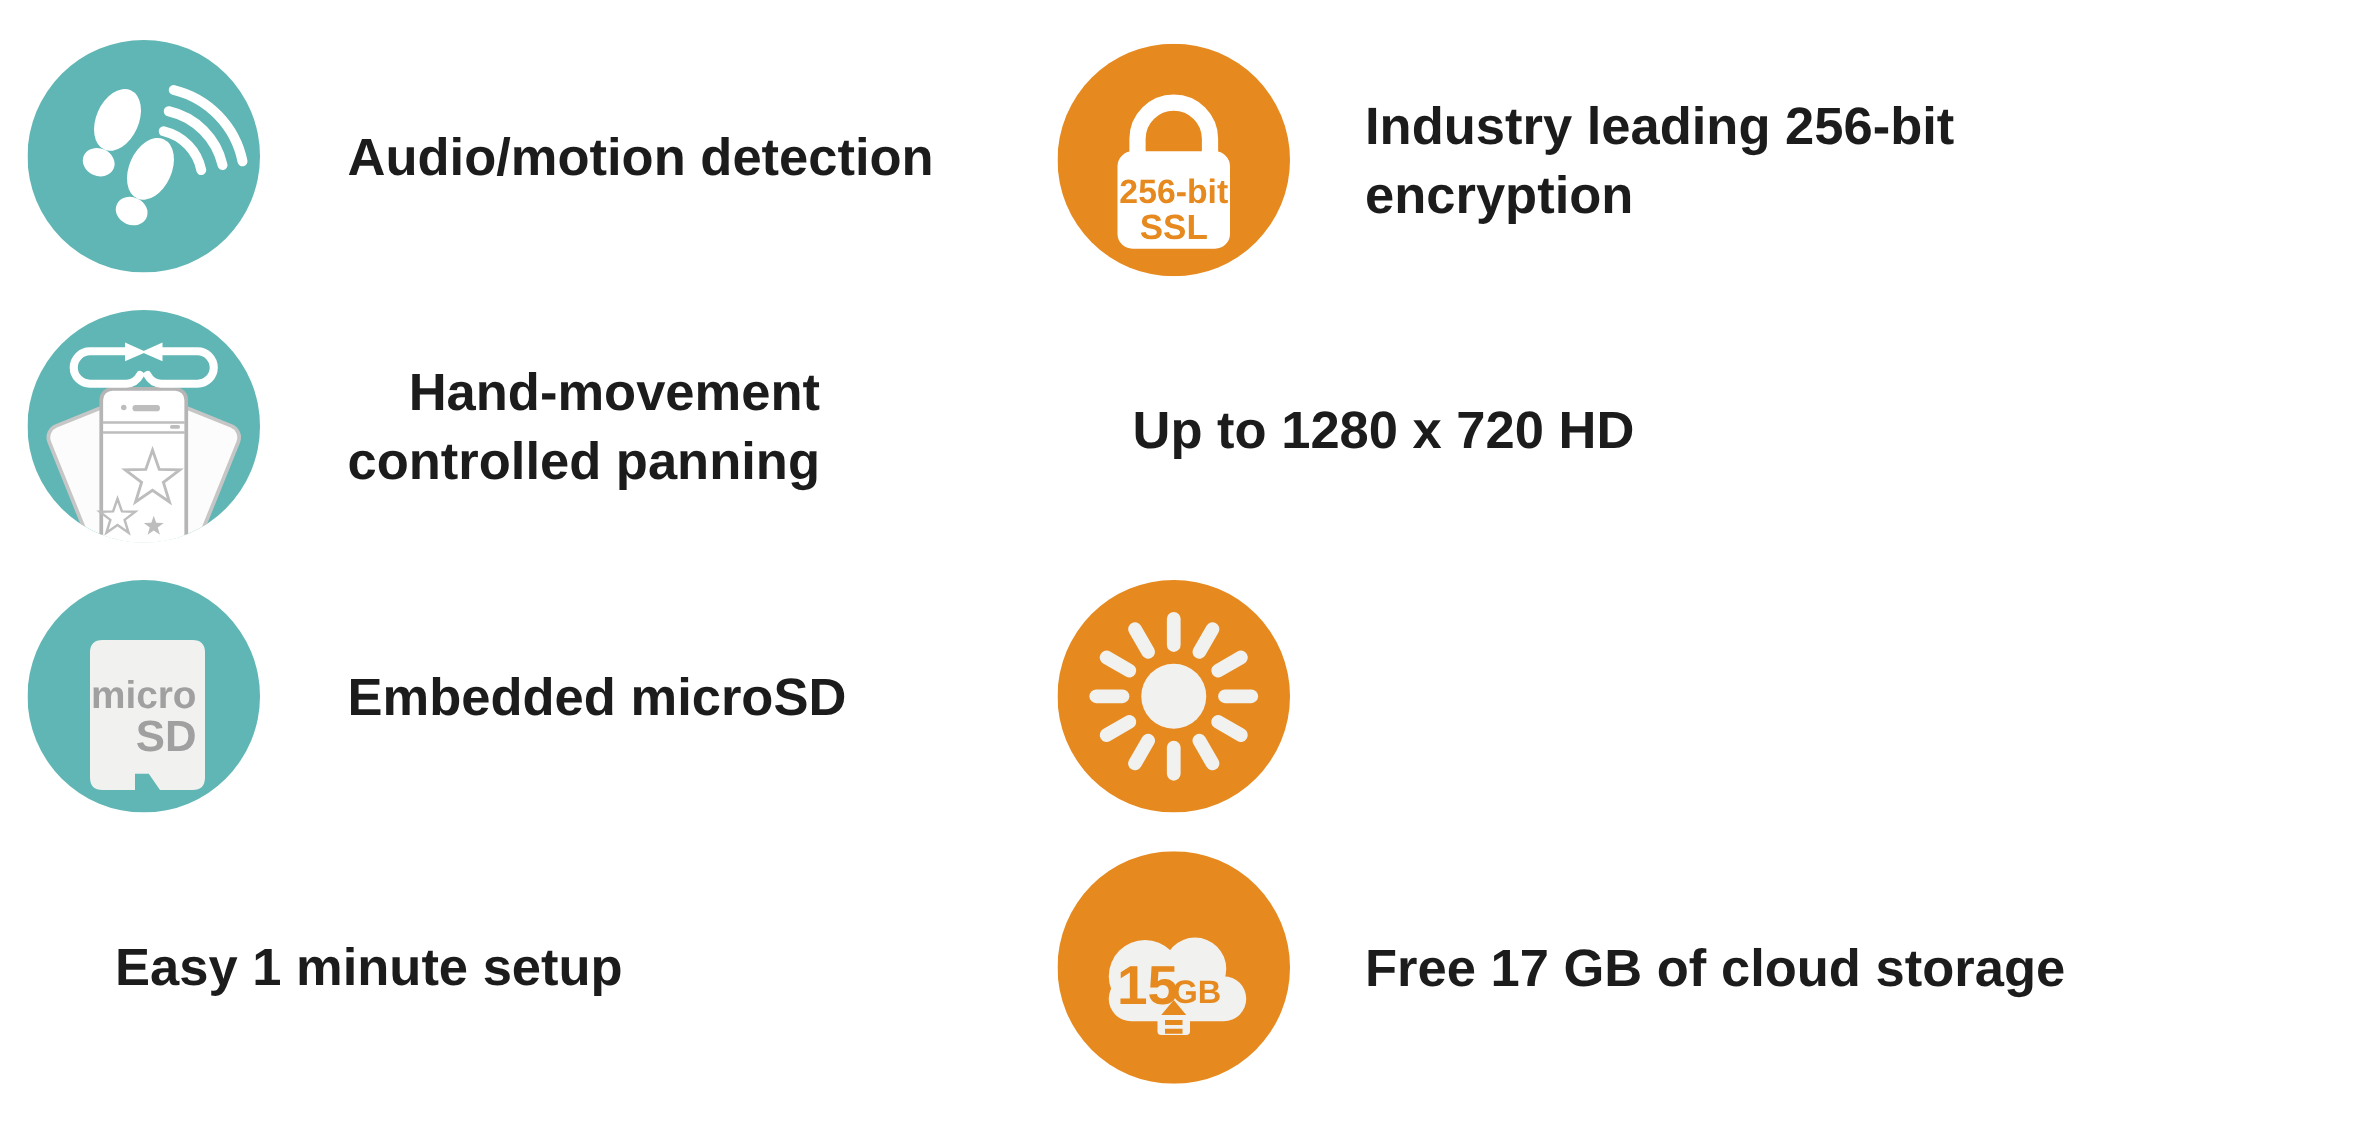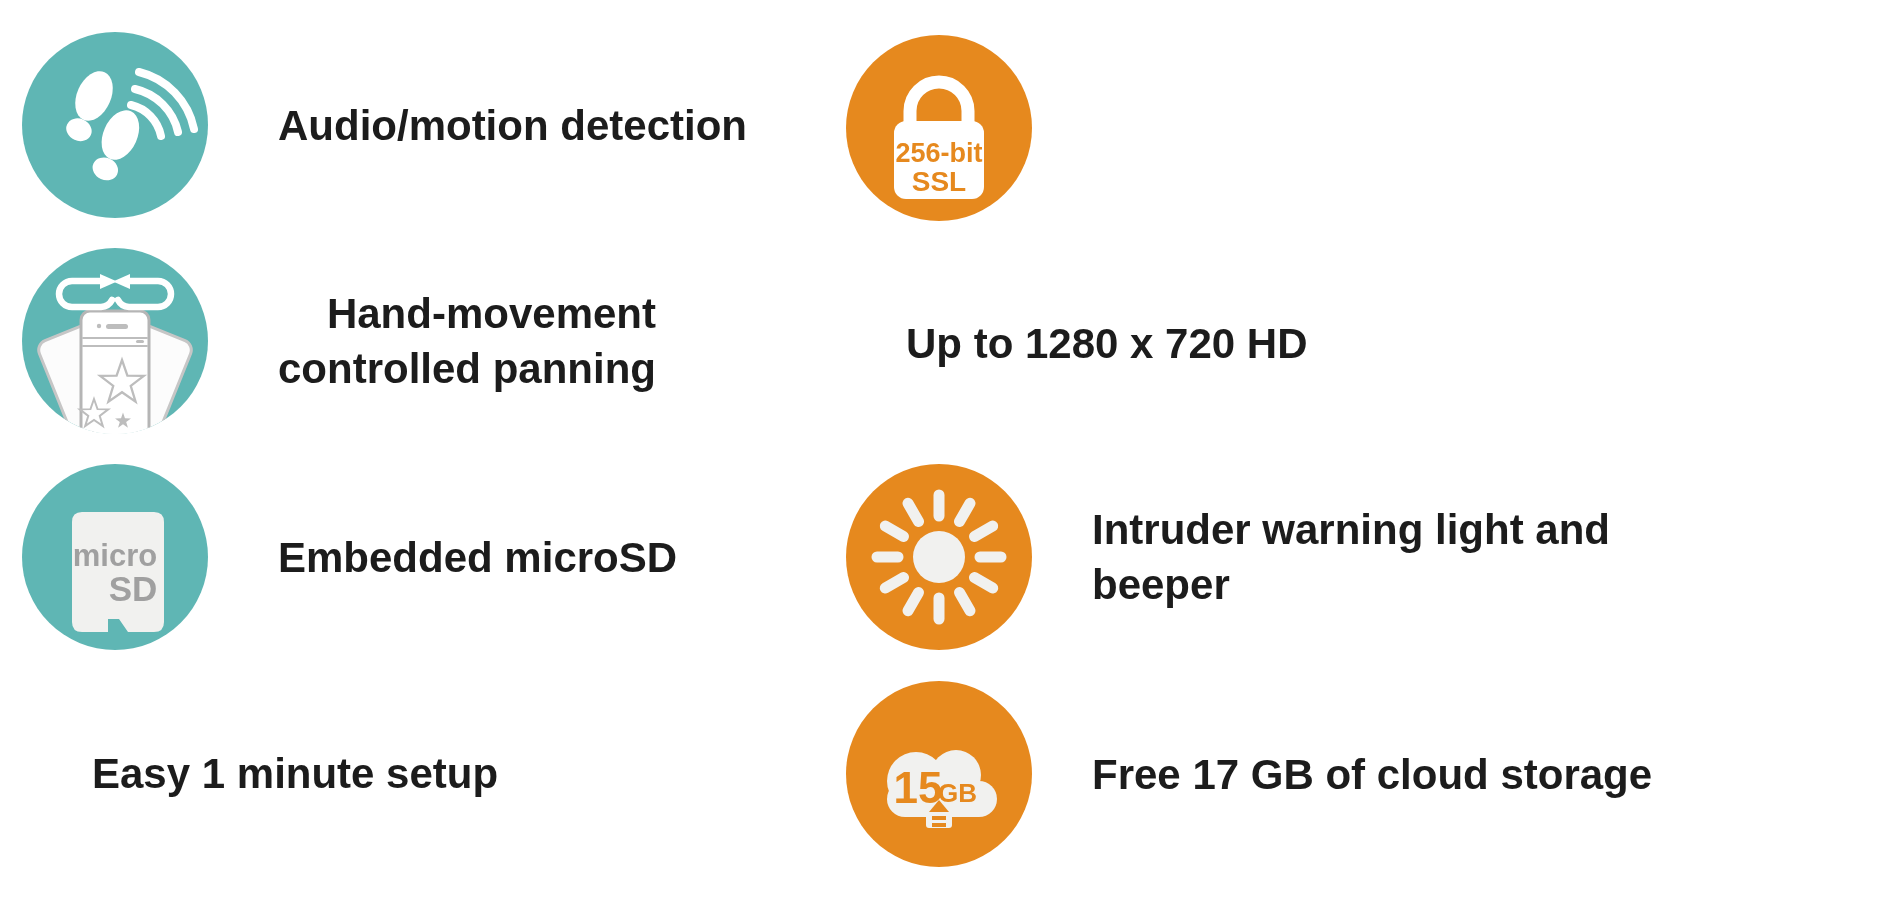--- a/index.html
+++ b/index.html
@@ -114,20 +114,22 @@
 <div class="feature col-right" style="top:35px;left:846px;">
   <span class="icon">
     <svg viewBox="0 0 186 186">
       <circle class="bg-orange" cx="93" cy="93" r="93"></circle>
       <path class="w-stroke" stroke-width="13" d="M64 94 V76 a29 29 0 0 1 58 0 V94"></path>
       <rect class="w-fill" x="48" y="86" width="90" height="78" rx="12"></rect>
       <text class="svg-txt txt-orange" x="93" y="127" font-size="27" text-anchor="middle">256-bit</text>
       <text class="svg-txt txt-orange" x="93" y="156" font-size="28" text-anchor="middle">SSL</text>
     </svg>
   </span>
+  <div class="label">Industry leading 256-bit
+encryption</div>
 </div>
 
 <div class="feature col-right" style="top:250px;left:846px;">
   <div class="label">Up to 1280 x 720 HD</div>
 </div>
 
 <div class="feature col-right" style="top:464px;left:846px;">
   <span class="icon">
     <svg viewBox="0 0 186 186">
       <circle class="bg-orange" cx="93" cy="93" r="93"></circle>
@@ -141,22 +143,20 @@
         <line x1="134" y1="93" x2="155" y2="93" transform="rotate(150 93 93)"></line>
         <line x1="134" y1="93" x2="155" y2="93" transform="rotate(180 93 93)"></line>
         <line x1="134" y1="93" x2="155" y2="93" transform="rotate(210 93 93)"></line>
         <line x1="134" y1="93" x2="155" y2="93" transform="rotate(240 93 93)"></line>
         <line x1="134" y1="93" x2="155" y2="93" transform="rotate(270 93 93)"></line>
         <line x1="134" y1="93" x2="155" y2="93" transform="rotate(300 93 93)"></line>
         <line x1="134" y1="93" x2="155" y2="93" transform="rotate(330 93 93)"></line>
       </g>
     </svg>
   </span>
-  <div class="label">Intruder warning light and
-beeper</div>
 </div>
 
 <div class="feature col-right" style="top:681px;left:846px;">
   <span class="icon">
     <svg viewBox="0 0 186 186">
       <circle class="bg-orange" cx="93" cy="93" r="93"></circle>
       <circle class="lt-fill" cx="70" cy="100" r="29"></circle>
       <circle class="lt-fill" cx="110" cy="94" r="25"></circle>
       <rect class="lt-fill" x="41" y="100" width="110" height="36" rx="18"></rect>
       <rect class="lt-fill" x="80" y="130" width="26" height="17" rx="3"></rect>

